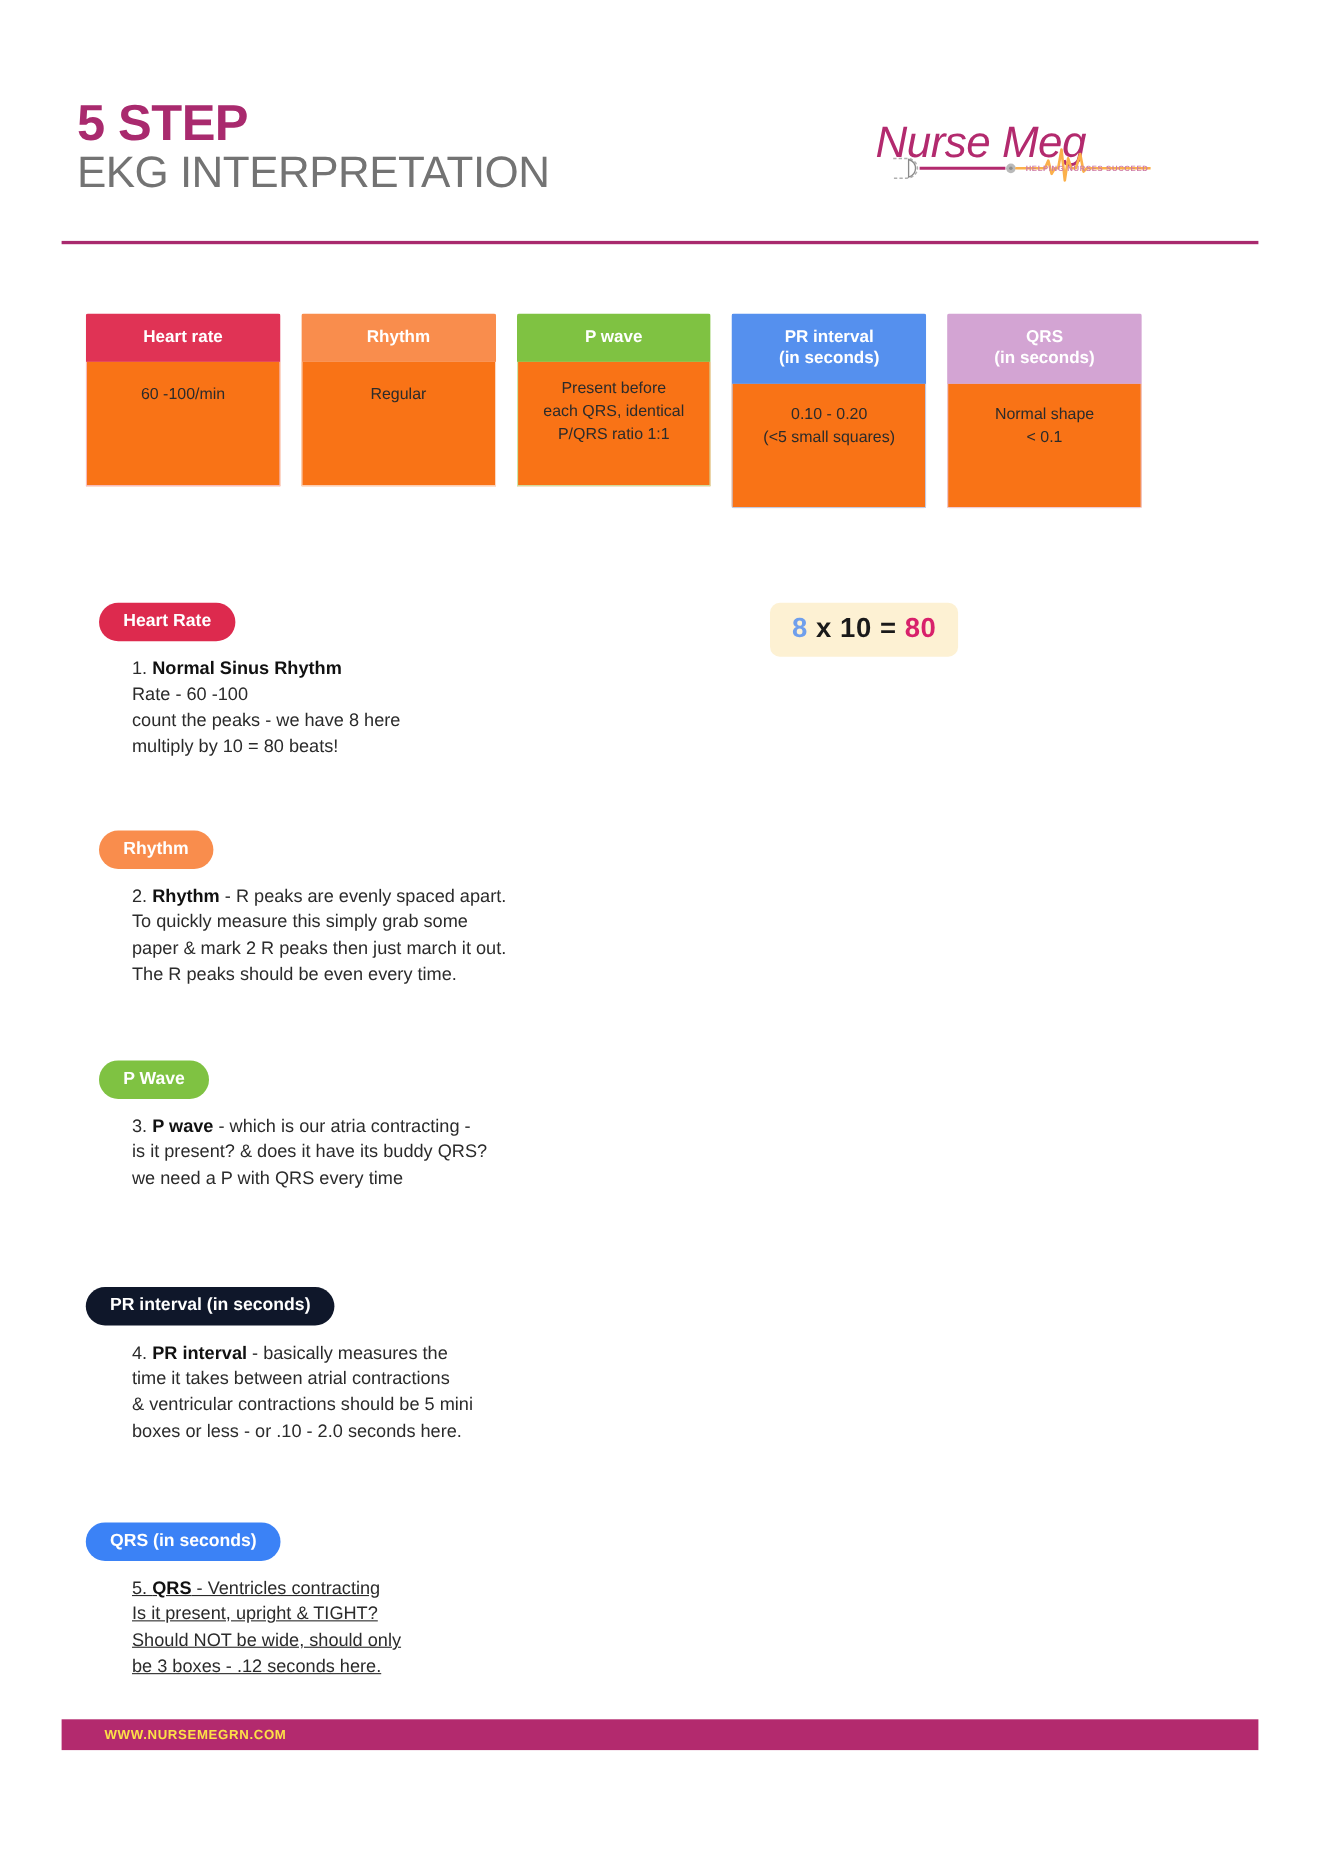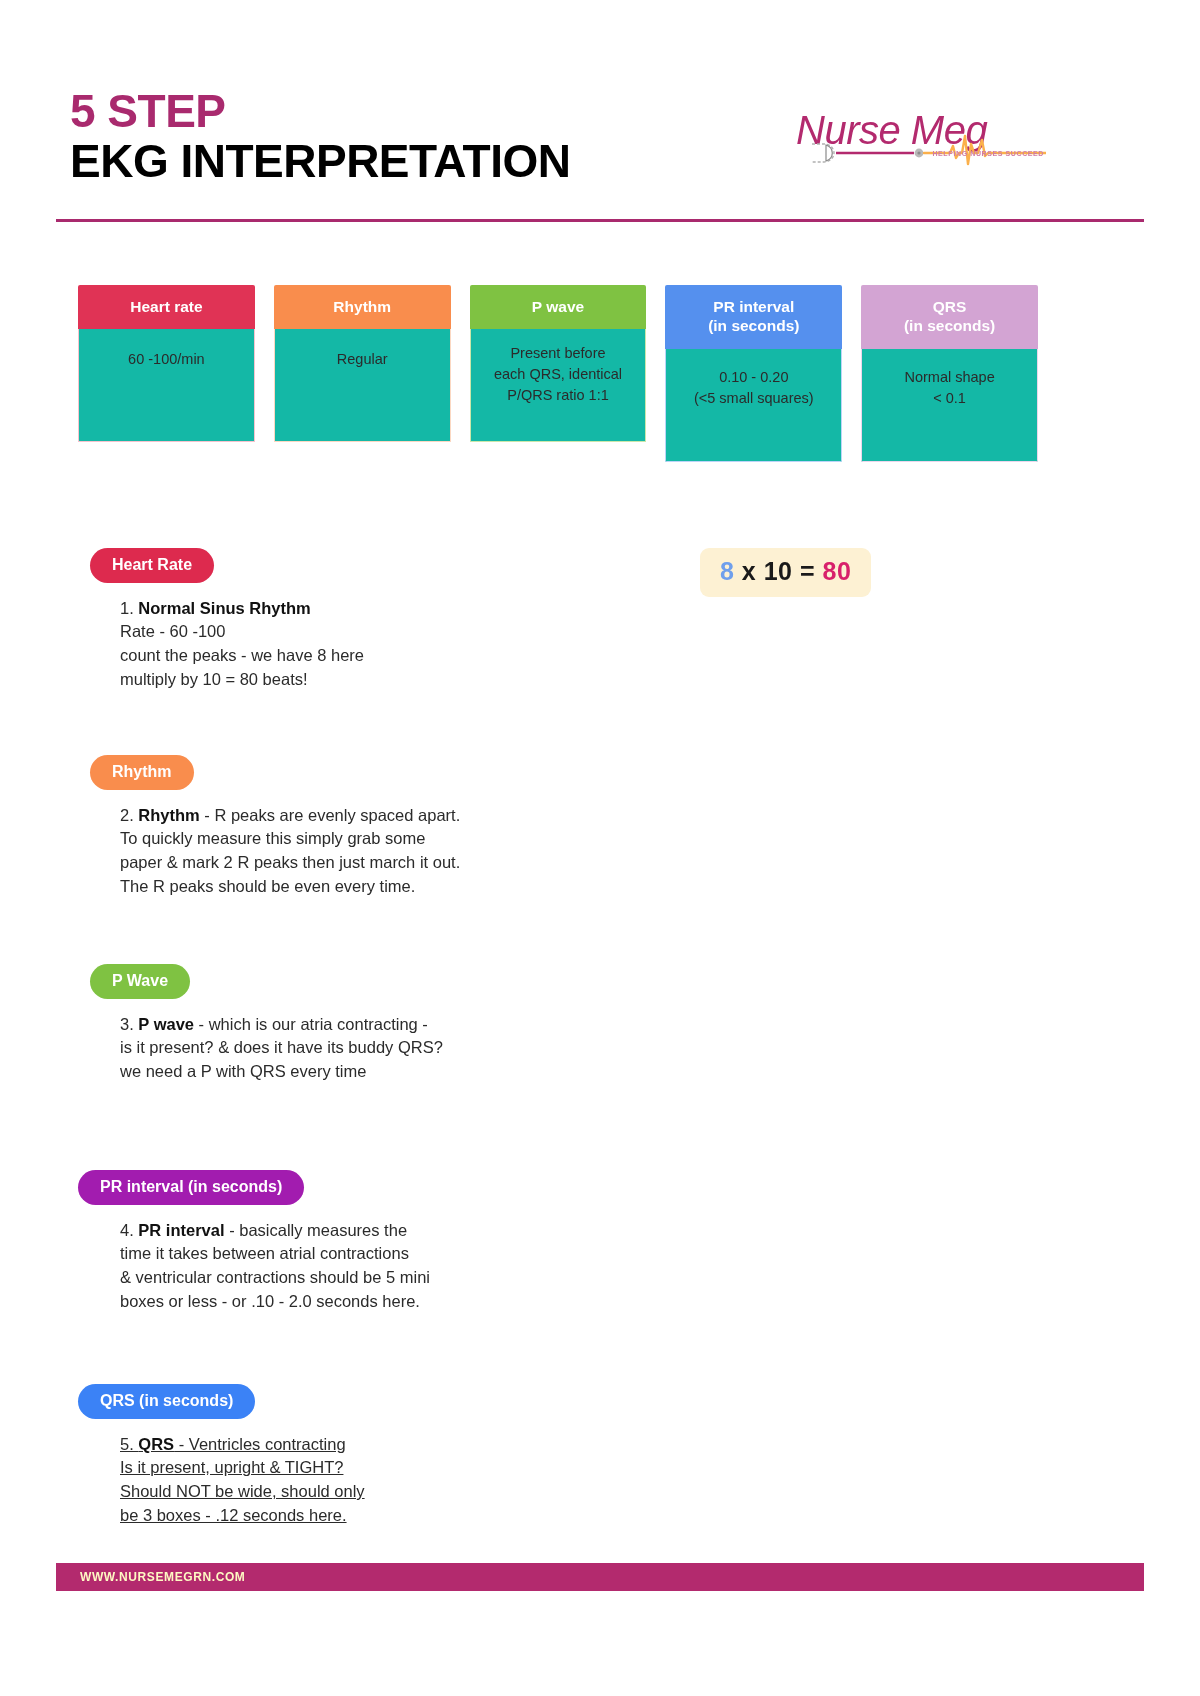--- a/index.html
+++ b/index.html
@@ -39,24 +39,24 @@
   }
   .title-line1 {
     font-size: 46px;
     font-weight: bold;
     letter-spacing: -0.5px;
     color: #a92a6e;
     line-height: 1.0;
     margin: 0;
   }
   .title-line2 {
-    font-size: 46px;
-    font-weight: bold;
+    font-size: 40px;
+    font-weight: normal;
     letter-spacing: -0.5px;
-    color: #000000;
+    color: #737373;
     line-height: 1.18;
     margin: 0;
   }
 
   .logo {
     position: absolute;
     right: 10px;
     top: 6px;
     width: 250px;
     height: 86px;
@@ -118,21 +118,21 @@
   }
   .card-head {
     color: #ffffff;
     font-weight: bold;
     font-size: 15.5px;
     text-align: center;
     padding: 12px 4px 13px;
     line-height: 1.25;
   }
   .card-body {
-    background: #14b8a6;
+    background: #f97316;
     border: 1px solid #e5e5e5;
     border-top: none;
     text-align: center;
     font-size: 14.5px;
     line-height: 1.45;
     color: #2b2b2b;
     padding: 20px 8px 10px;
     min-height: 113px;
     box-sizing: border-box;
   }
@@ -181,25 +181,25 @@
     position: absolute;
     left: 56px;
     top: 1563px;
     width: 1088px;
     height: 28px;
     background: #b32a6e;
     display: flex;
     align-items: center;
   }
   .footer-text {
-    color: #fef9c3;
+    color: #fde047;
     font-size: 12px;
     font-weight: bold;
     letter-spacing: 0.6px;
-    margin-left: 24px;
+    margin-left: 39px;
   }
 </style>
 </head>
 <body>
 
 <div class="page">
 
   <div class="header">
     <div class="title-block">
       <div class="title-line1">5 STEP</div>
@@ -306,21 +306,21 @@
   <div class="section" style="left:90px; top:964px;">
     <div class="pill" style="background:#7fc242;">P Wave</div>
     <div class="para">
       <span>3. </span><b>P wave</b><span> - which is our atria contracting -</span><br>
       <span>is it present? &amp; does it have its buddy QRS?</span><br>
       <span>we need a P with QRS every time</span>
     </div>
   </div>
 
   <div class="section" style="left:78px; top:1170px;">
-    <div class="pill" style="background:#a21caf;">PR interval (in seconds)</div>
+    <div class="pill" style="background:#0f172a;">PR interval (in seconds)</div>
     <div class="para" style="margin-left:42px;">
       <span>4. </span><b>PR interval</b><span> - basically measures the</span><br>
       <span>time it takes between atrial contractions</span><br>
       <span>&amp; ventricular contractions should be 5 mini</span><br>
       <span>boxes or less - or .10 - 2.0 seconds here.</span>
     </div>
   </div>
 
   <div class="section" style="left:78px; top:1384px;">
     <div class="pill" style="background:#3b82f6;">QRS (in seconds)</div>

